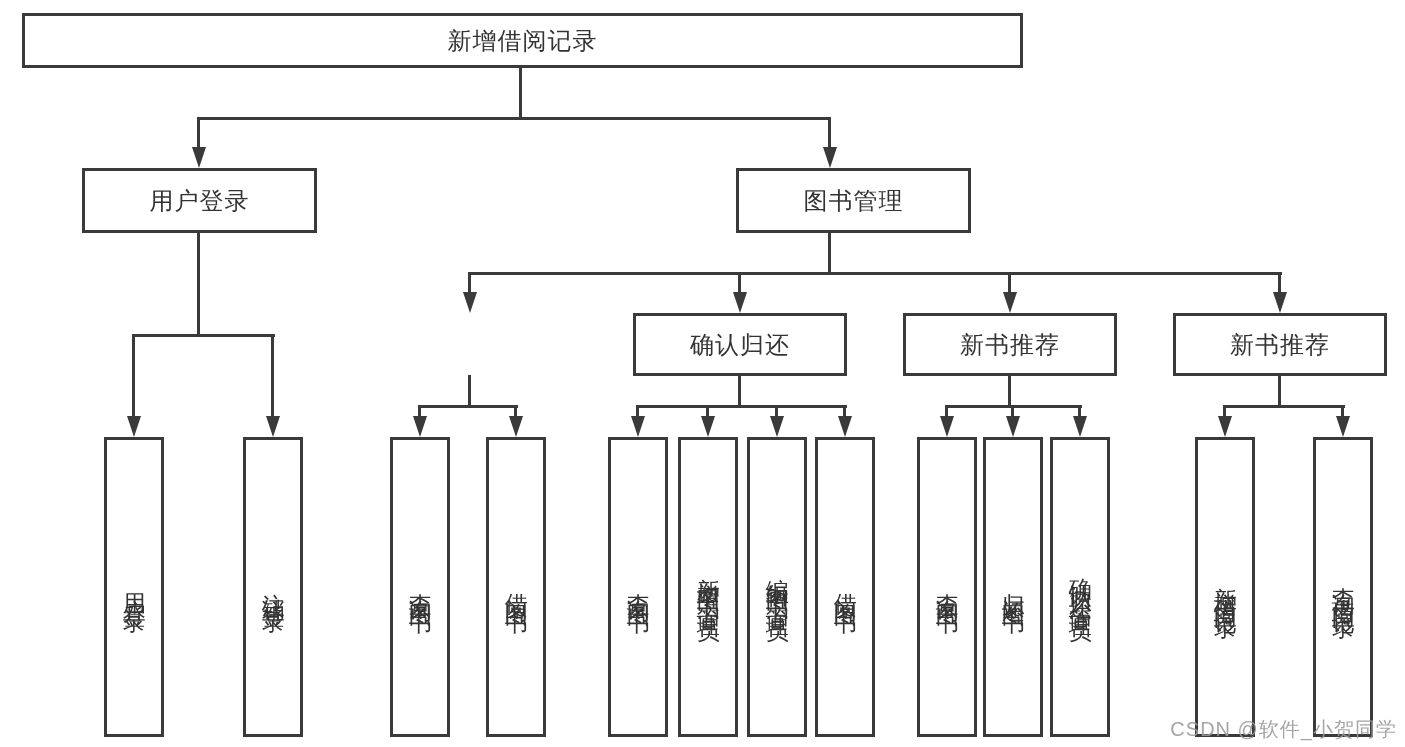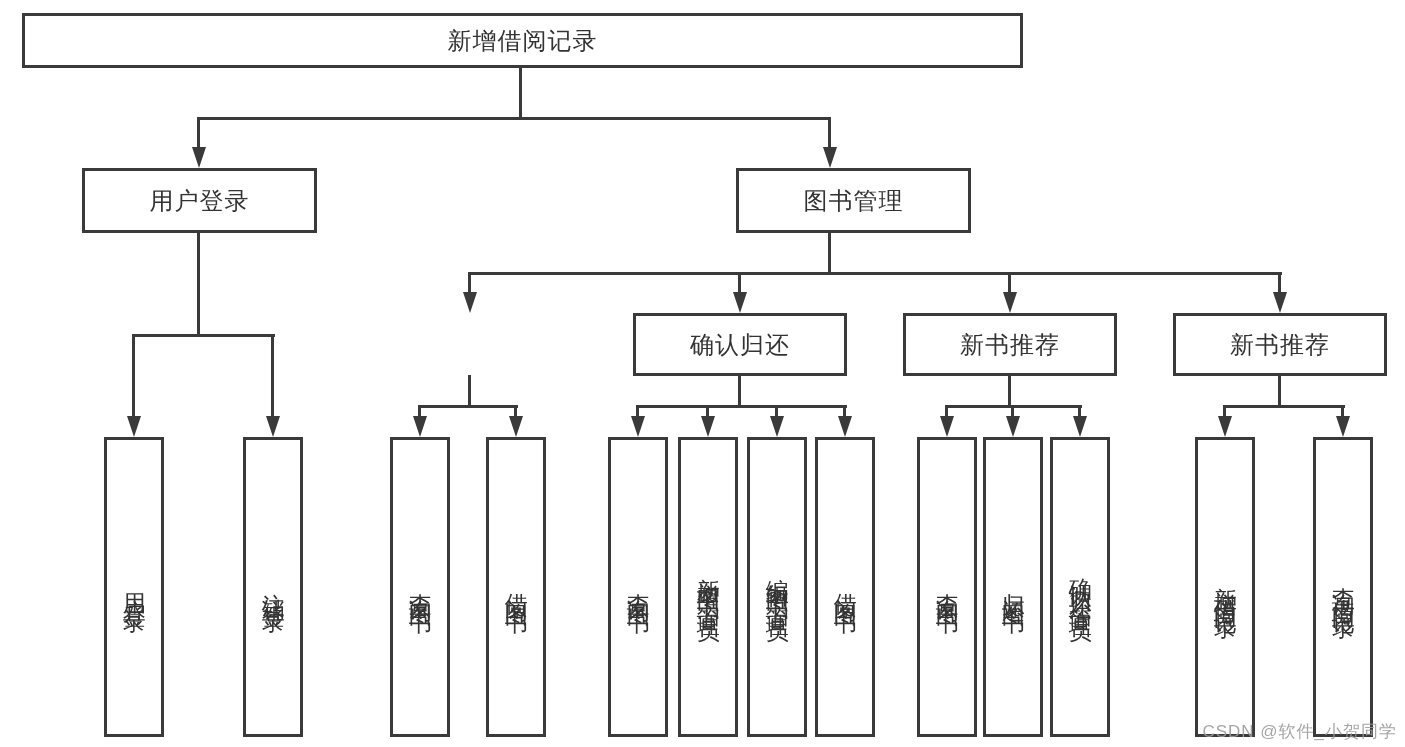--- a/index.html
+++ b/index.html
@@ -49,21 +49,21 @@
     height: 0;
     border-left: 7px solid transparent;
     border-right: 7px solid transparent;
     border-top: 21px solid #3a3a3a;
     z-index: 1;
   }
   .watermark {
     position: absolute;
     right: 8px;
     bottom: 4px;
-    font-size: 17px;
+    font-size: 20px;
     color: rgba(155, 155, 155, 0.9);
     letter-spacing: 1px;
     white-space: nowrap;
     z-index: 3;
   }
 </style>
 </head>
 <body>
 
 <div id="canvas">

